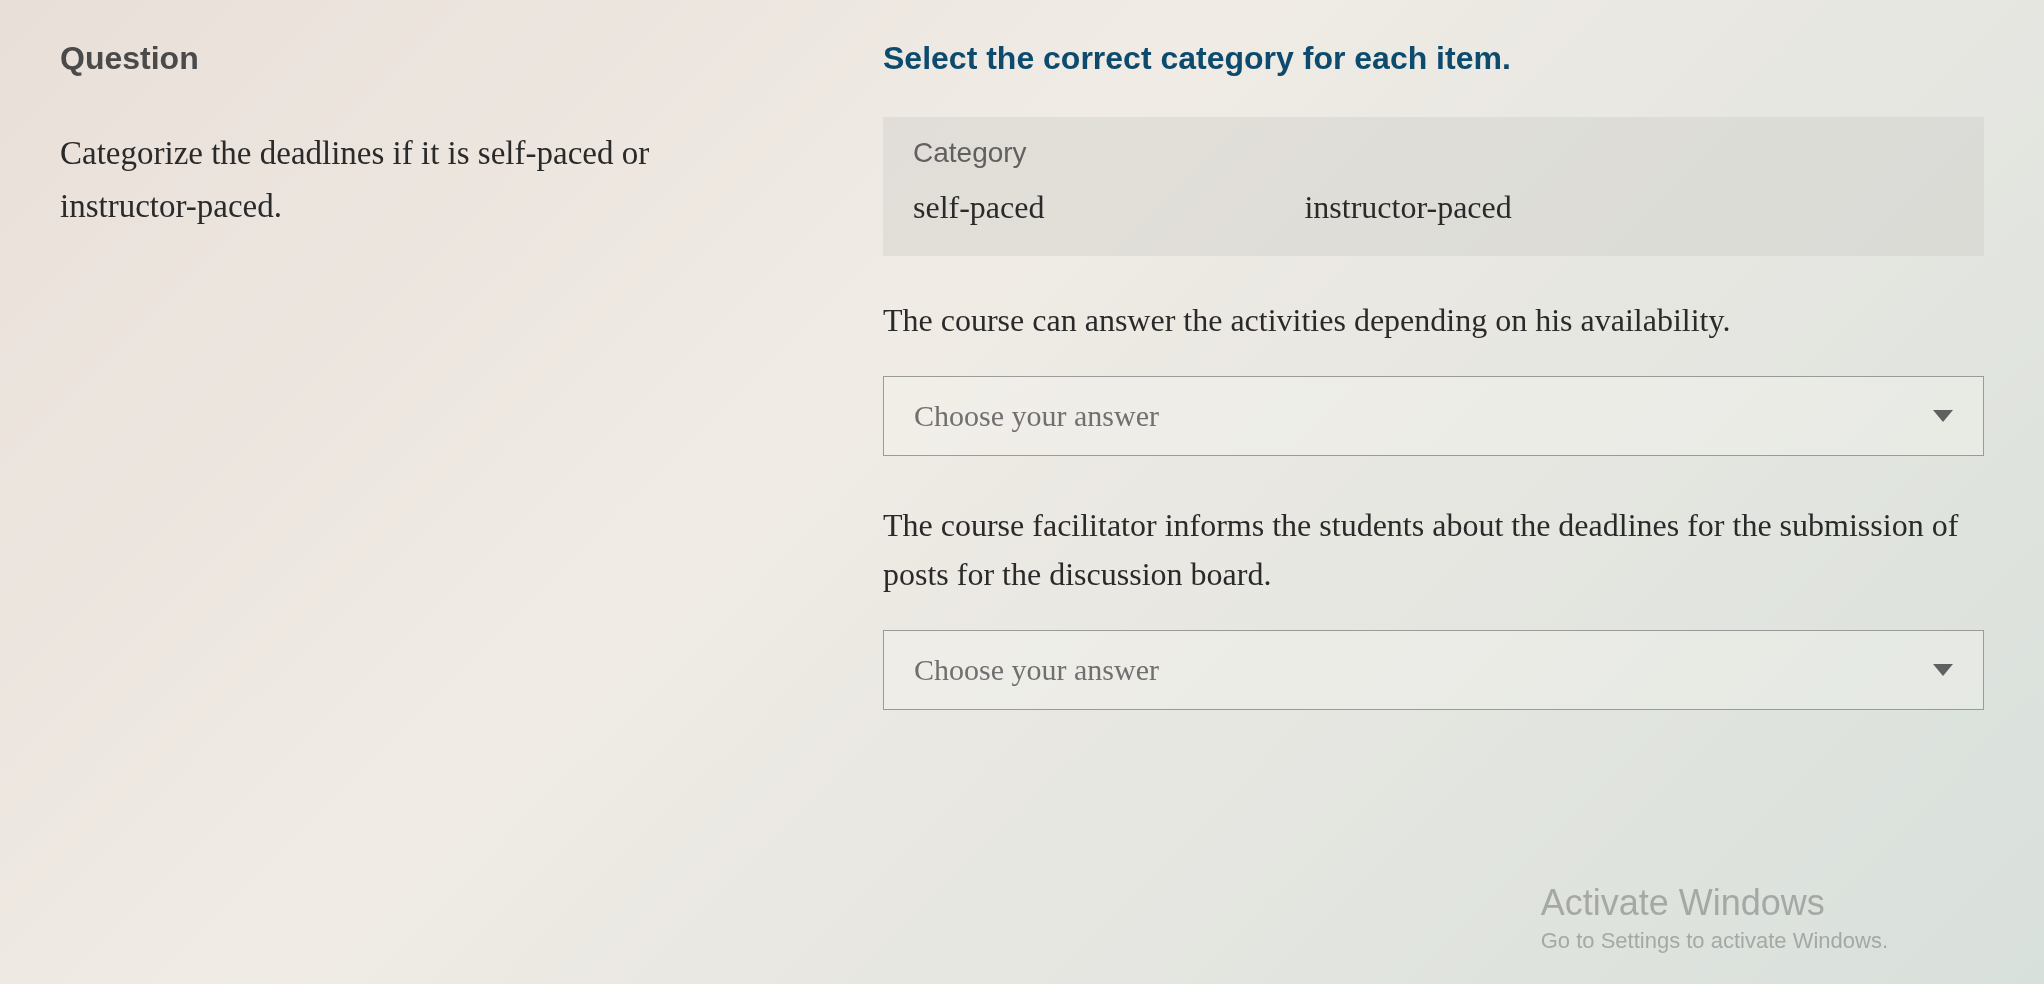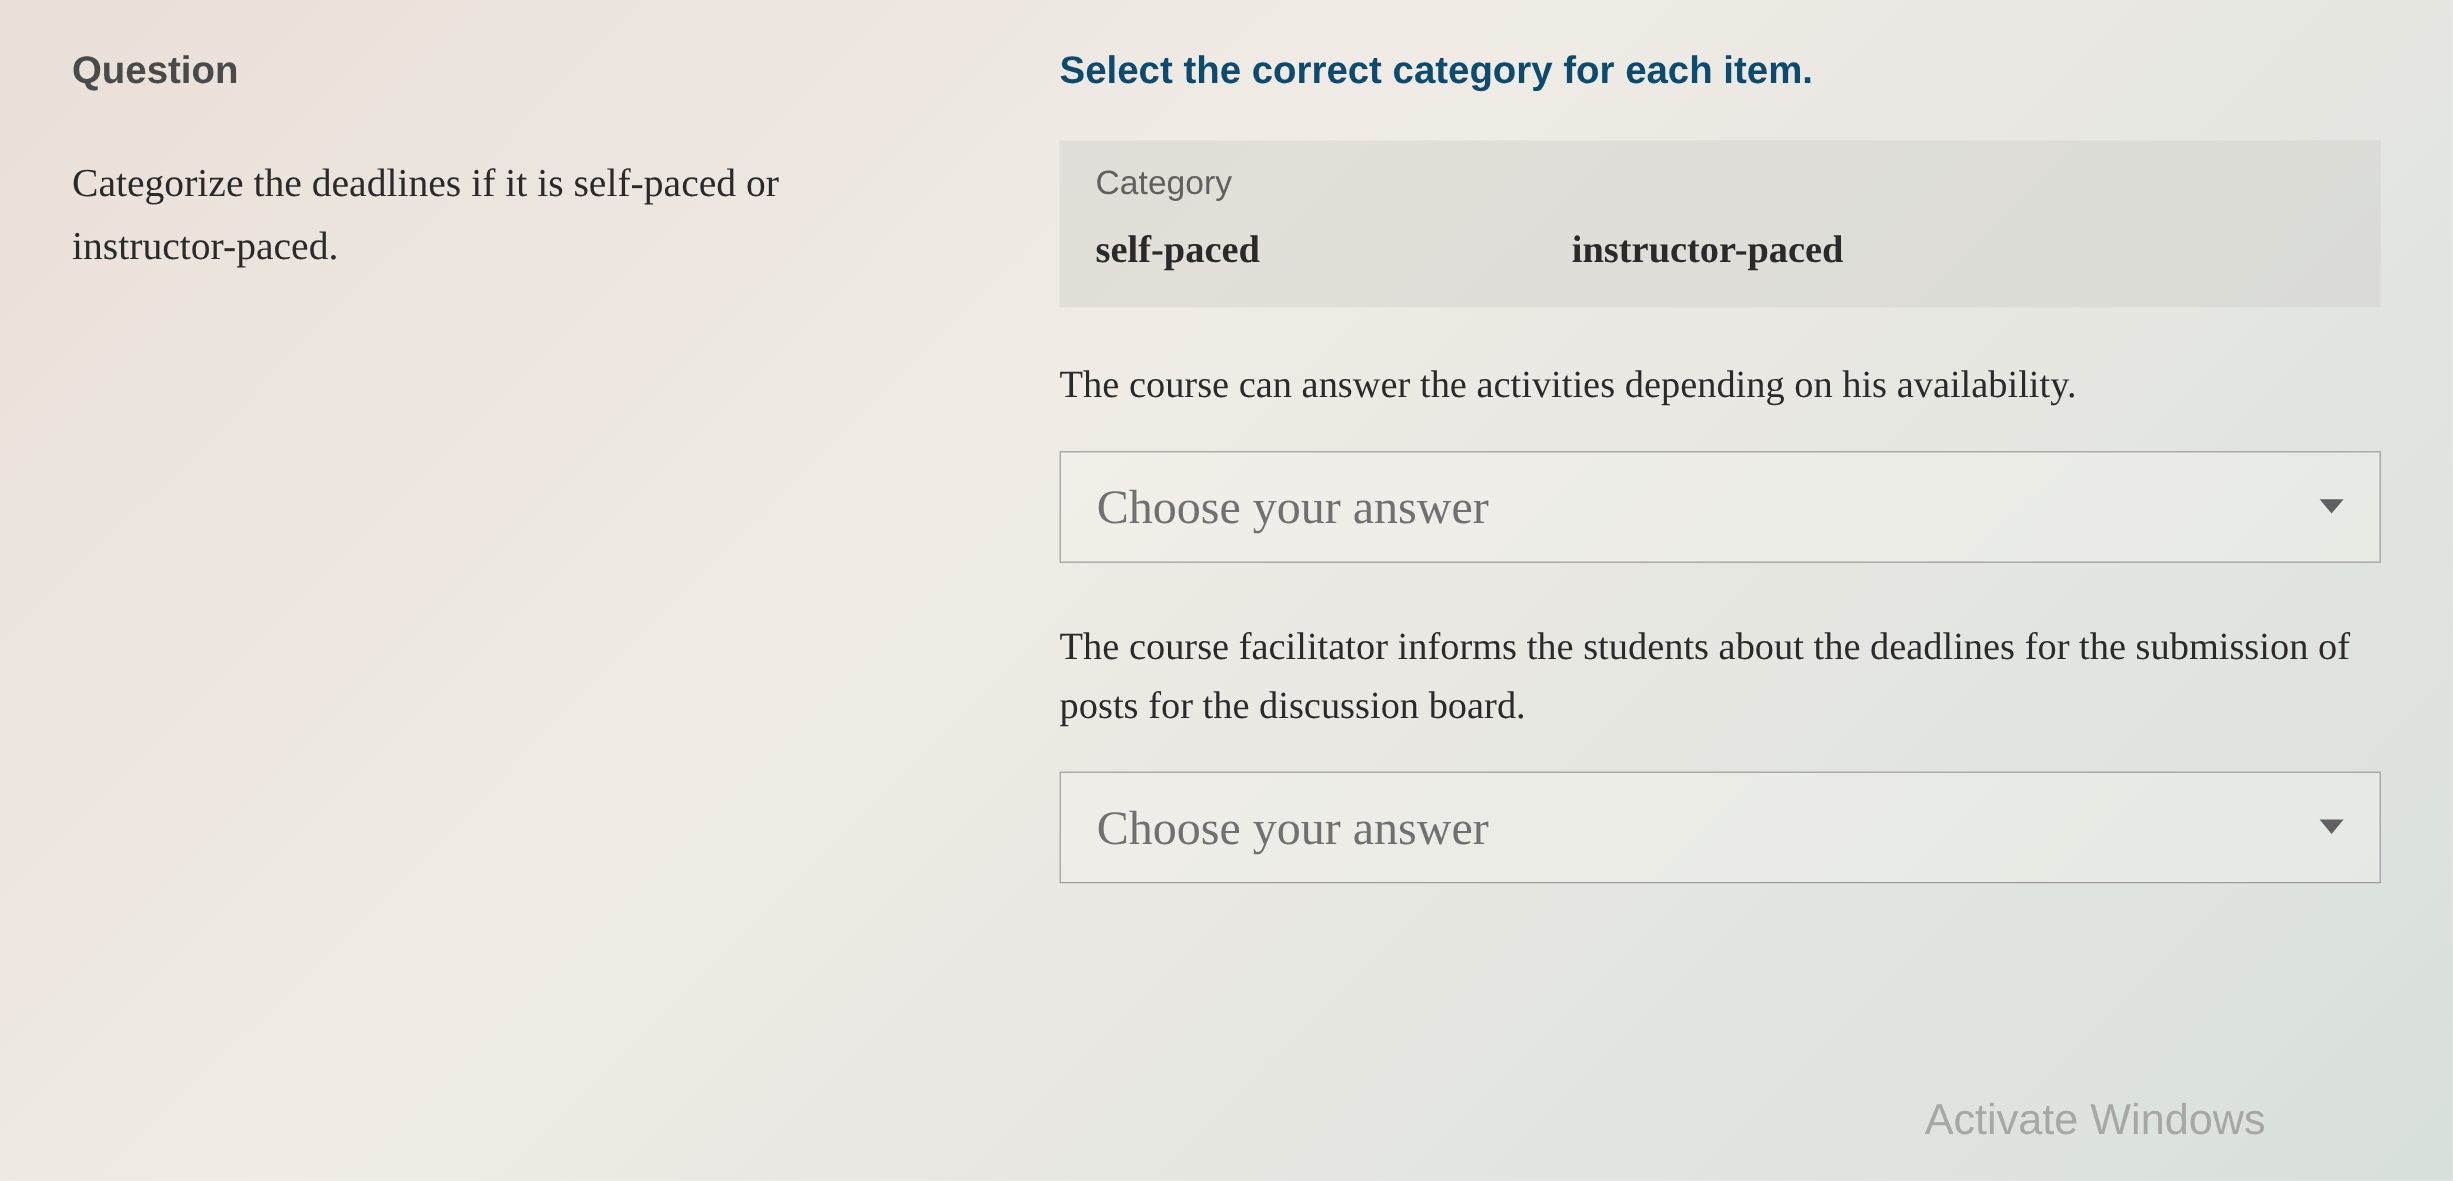--- a/index.html
+++ b/index.html
@@ -54,33 +54,32 @@
       font-family: Liberation Sans, sans-serif;
       font-size: 28px;
       color: #606060;
       margin-bottom: 20px;
     }
     .category-options {
       display: flex;
       gap: 260px;
       font-size: 32px;
       color: #2a2a2a;
-      font-weight: bold;
     }
     .item-text {
       font-size: 32px;
       line-height: 1.55;
       color: #2a2a2a;
       margin-bottom: 30px;
     }
     .dropdown {
       border: 1px solid #9a9a9a;
       background: rgba(245, 245, 240, 0.35);
       padding: 22px 30px;
-      font-size: 40px;
+      font-size: 30px;
       color: #707070;
       display: flex;
       justify-content: space-between;
       align-items: center;
       cursor: pointer;
       margin-bottom: 45px;
       width: 100%;
     }
     .dropdown-caret {
       width: 0;
@@ -132,13 +131,14 @@
     <div class="item-text">The course facilitator informs the students about the deadlines for the submission of posts for the discussion board.</div>
     <div class="dropdown">
       <span>Choose your answer</span>
       <span class="dropdown-caret"></span>
     </div>
   </div>
 </div>
 
 <div class="watermark">
   <div class="watermark-title">Activate Windows</div>
+  <div class="watermark-sub">Go to Settings to activate Windows.</div>
 </div>
 
 </body></html>

